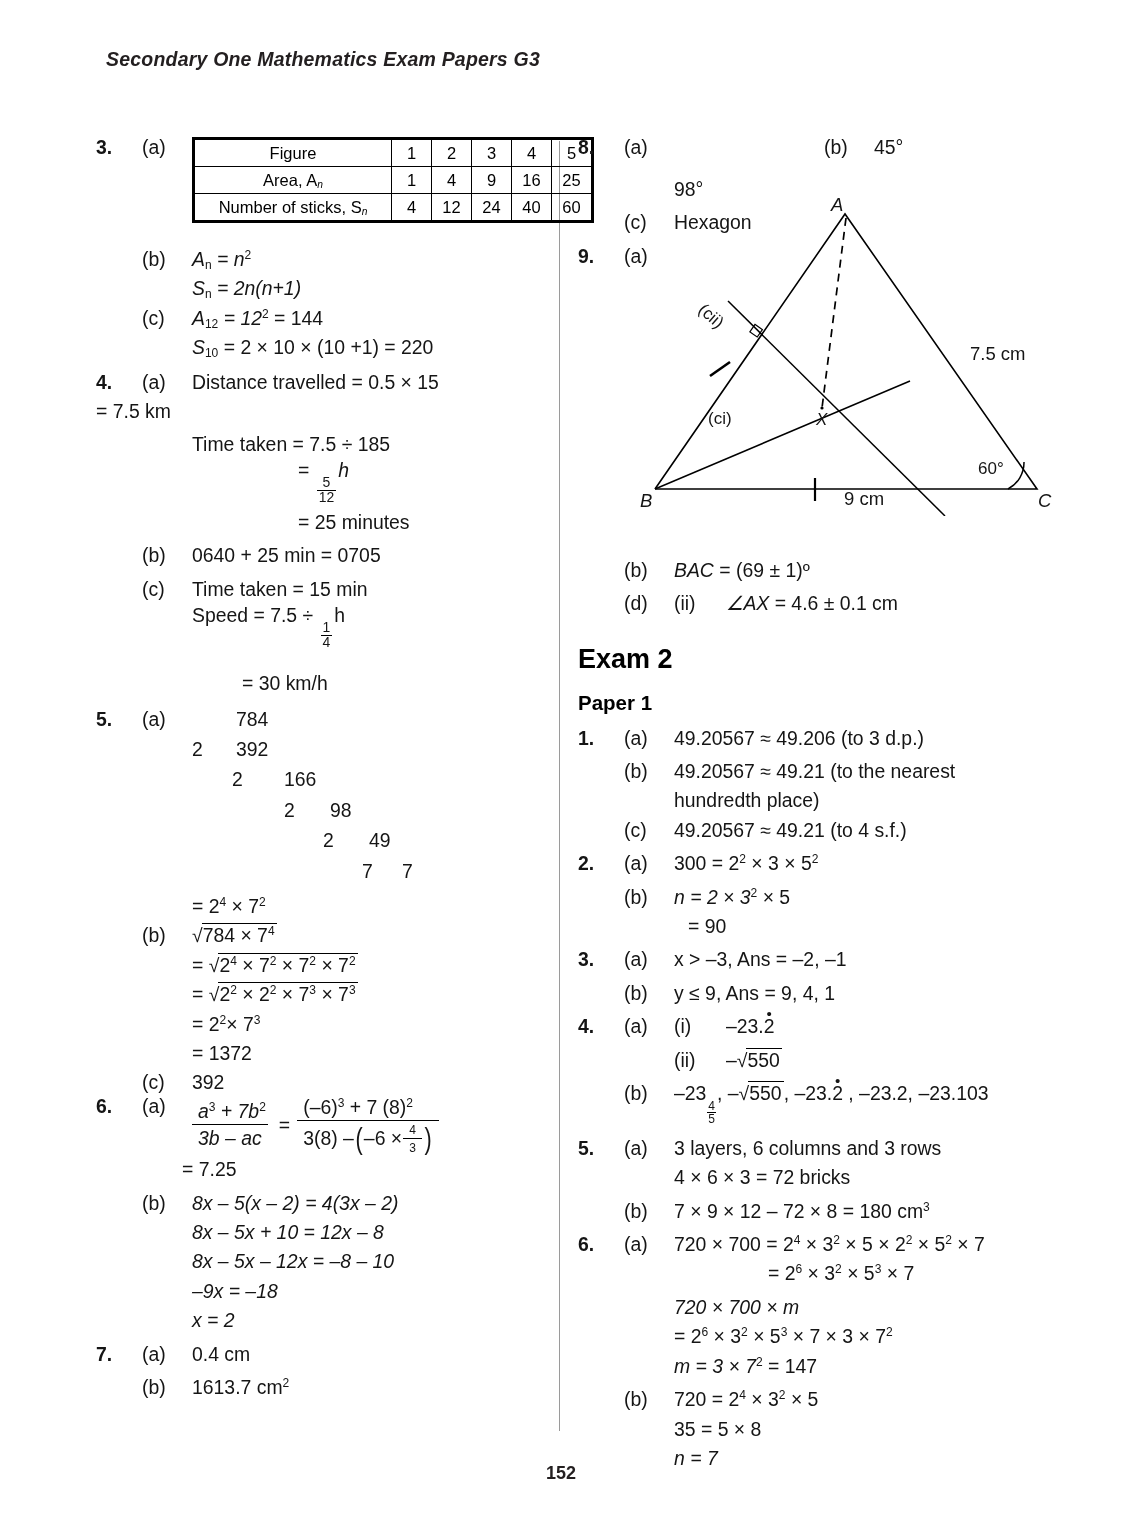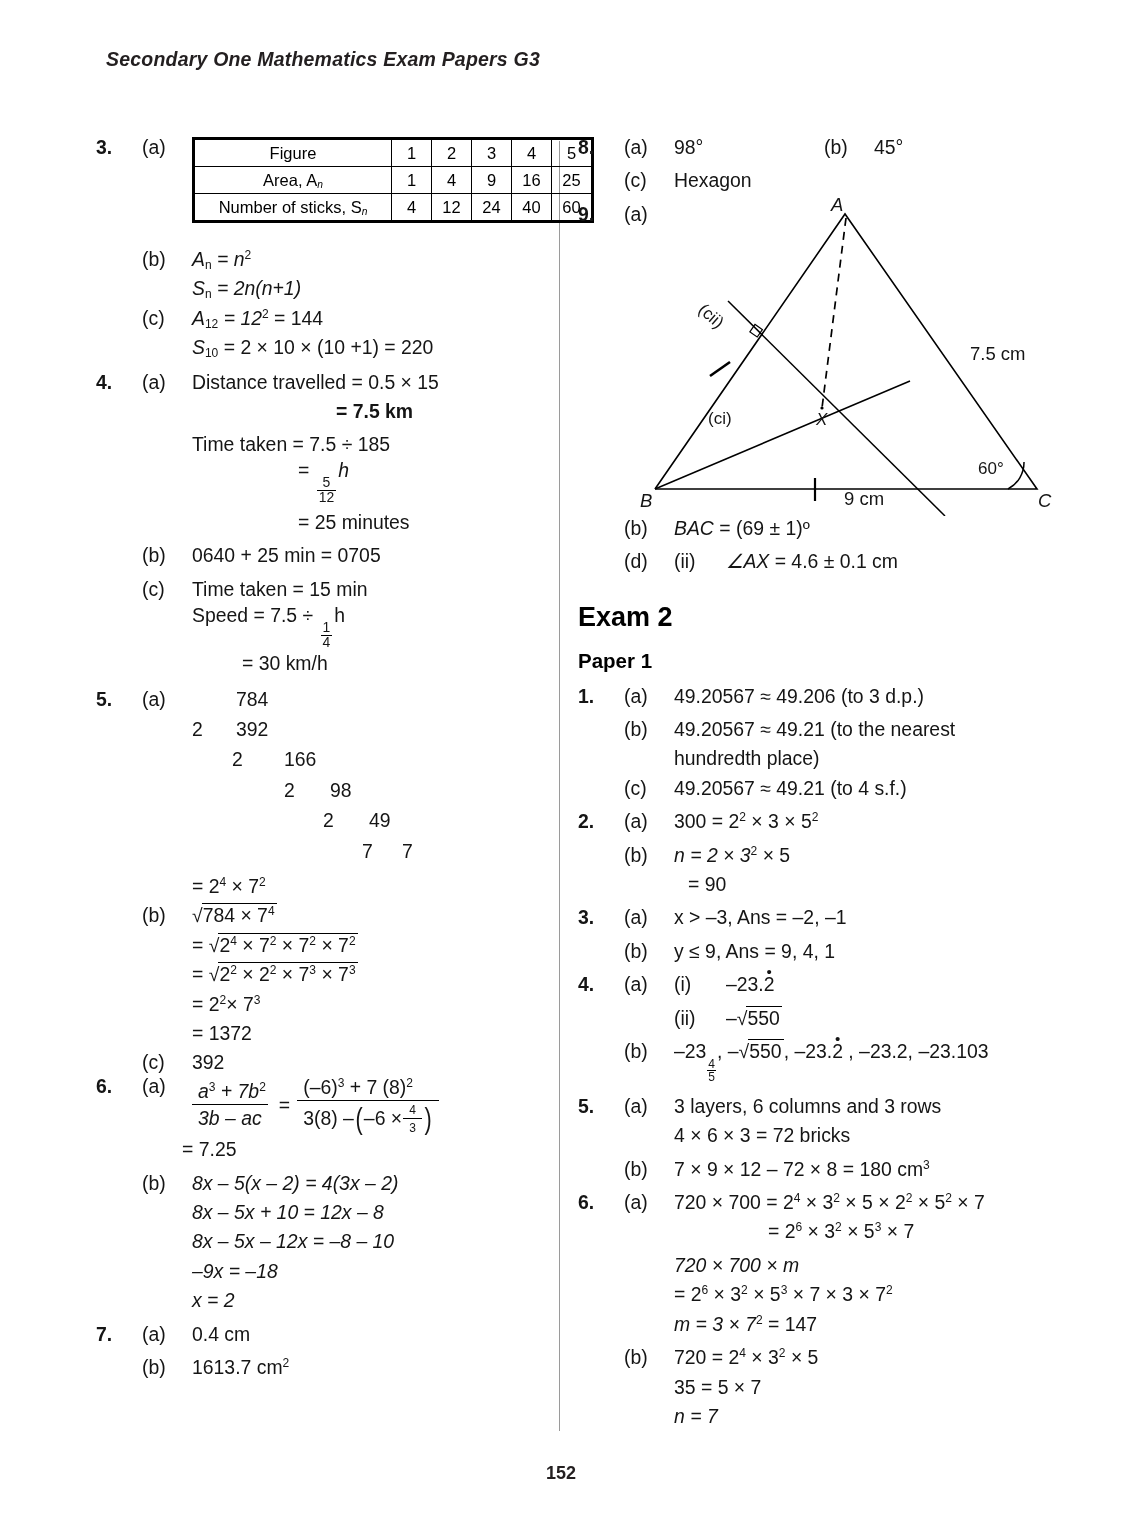--- a/index.html
+++ b/index.html
@@ -140,21 +140,21 @@
         <span>= 2 × 10 × (10 +1) = 220</span>
       </span>
     </div>
 
     <div class="row" style="margin-top:15px;">
       <span class="qn">4.</span>
       <span class="pt">(a)</span>
       <span class="bd">Distance travelled = 0.5 × 15</span>
     </div>
     <div class="row g2">
-      <span style="margin-left:240px;font-weight:bold;">= 7.5 km</span>
+      <span style="">= 7.5 km</span>
     </div>
     <div class="row g">
       <span class="qn"></span>
         <span class="pt"></span>
       <span class="bd">Time taken = 7.5 ÷ 185</span>
     </div>
     <div class="row g2" style="margin-top:6px;">
       <span style="margin-left:202px;">
         <span>=</span>
         <span class="frac">
@@ -180,21 +180,21 @@
       <span class="qn"></span>
         <span class="pt"></span>
       <span class="bd">
         <span>Speed = 7.5 ÷</span>
         <span class="frac">
           <span class="n">1</span>
           <span class="d">4</span>
         </span><span>h</span>
       </span>
     </div>
-    <div class="row" style="margin-top:4px;">
+    <div class="row" style="margin-top:24px;">
       <span style="margin-left:146px;">= 30 km/h</span>
     </div>
 
     <div class="row" style="margin-top:16px;">
       <span class="qn">5.</span>
       <span class="pt">(a)</span>
       <span class="bd ft">
         <div class="ftrow" style="margin-left:0px;">
           <span style="width:44px;display:inline-block;"></span>
           <span>784</span>
@@ -362,21 +362,21 @@
       </tr>
     </tbody>
       </table>
   </div>
 
   <div class="col colR">
 
     <div class="row">
       <span class="qn">8.</span>
       <span class="pt">(a)</span>
-      <span style="width:150px;">98°</span>
+      <span style="width:150px;margin-top:42px;">98°</span>
       <span class="pt">(b)</span>
       <span>45°</span>
     </div>
     <div class="row g">
       <span class="qn"></span>
       <span class="pt">(c)</span>
       <span class="bd">Hexagon</span>
     </div>
 
     <div class="row g" style="height:322px;">
@@ -506,21 +506,21 @@
       <span class="bd"><i>m = 3 × 7</i><sup>2</sup><span> = 147</span></span>
     </div>
     <div class="row g">
       <span class="qn"></span>
       <span class="pt">(b)</span>
       <span class="bd"><span>720 = 2</span><sup>4</sup><span> × 3</span><sup>2</sup><span> × 5</span></span>
     </div>
     <div class="row g2">
       <span class="qn"></span>
         <span class="pt"></span>
-      <span class="bd">35 = 5 × 7</span>
+      <span class="bd">35 = 5 × 8</span>
     </div>
     <div class="row g2">
       <span class="qn"></span>
         <span class="pt"></span>
       <span class="bd it">n = 7</span>
     </div>
   </div>
 
   <div class="diagwrap">
     <svg width="460" height="320" viewBox="0 0 460 320">

